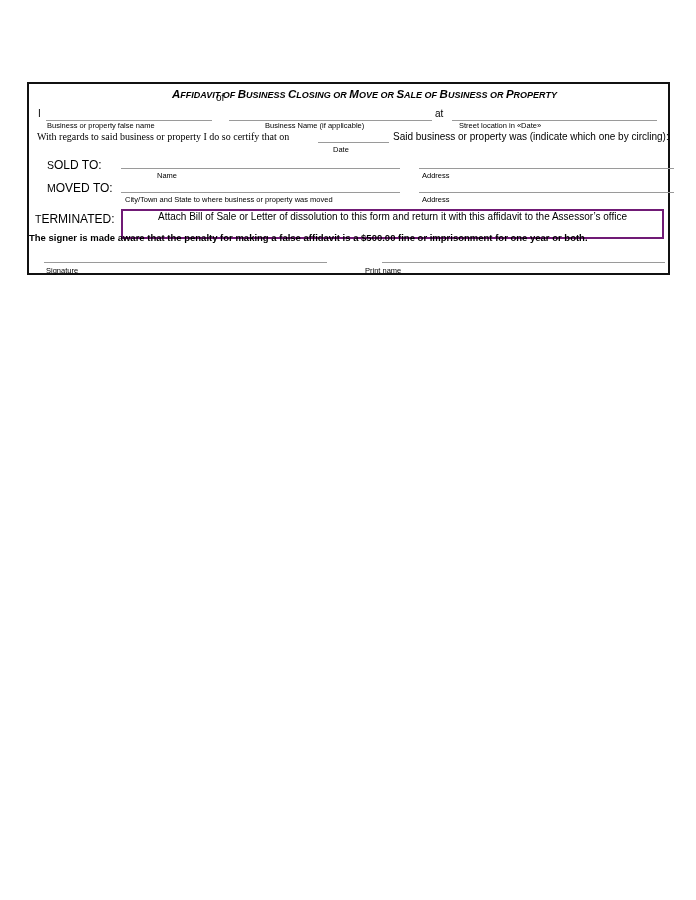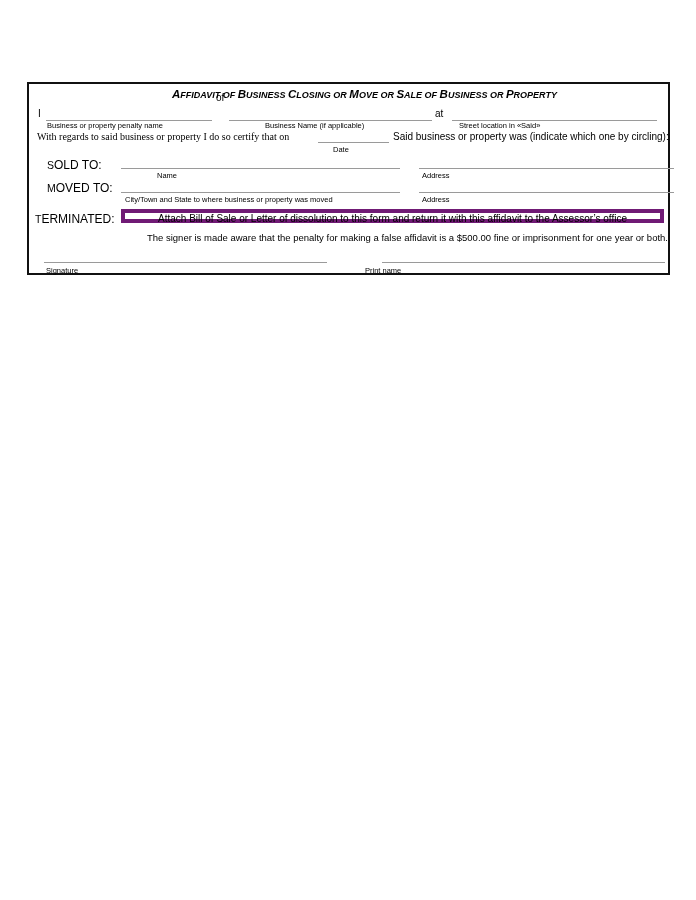--- a/index.html
+++ b/index.html
@@ -8,43 +8,43 @@
   .form { position:absolute; left:27px; top:82px; width:643px; height:193px;
           border:2px solid #111; box-sizing:border-box; }
   .abs { position:absolute; white-space:nowrap; }
   .title { left:0; right:0; top:4px; text-align:center; font-size:11.5px; font-weight:bold; font-style:italic;padding-left:32px; }
   .title .sc { font-size:9px; }
   .line { position:absolute; height:0; border-top:1px solid #9a9a9a; }
   .t10 { font-size:10px; }
   .t7 { font-size:7.5px; }
   .sc-label { font-size:10.5px; }
   .sc-label .small { font-size:12px; }
-  .attach-box { position:absolute; left:92px; top:125px; width:543px; height:14px;
-                border:4px solid #701a75; box-sizing:border-box; font-size:10px;
+  .attach-box { position:absolute; left:92px; top:125px; width:543px; height:30px;
+                border:2px solid #701a75; box-sizing:border-box; font-size:10px;
                 text-align:center; line-height:12px; }
 </style>
 </head>
 <body>
 
 <div class="form">
 
   <div class="abs title">
     <span>A</span><span class="sc">FFIDAVIT OF </span><span>B</span><span class="sc">USINESS </span><span>C</span><span class="sc">LOSING OR </span><span>M</span><span class="sc">OVE OR </span><span>S</span><span class="sc">ALE OF </span><span>B</span><span class="sc">USINESS OR </span><span>P</span><span class="sc">ROPERTY</span>
   </div>
 
   <span class="abs t10" style="left:9px; top:24px;">I</span>
   <div class="line" style="left:17px; top:36px; width:166px;"></div>
   <span class="abs t10" style="left:187px; top:8px;">of</span>
   <div class="line" style="left:200px; top:36px; width:203px;"></div>
   <span class="abs t10" style="left:406px; top:24px;">at</span>
   <div class="line" style="left:423px; top:36px; width:205px;"></div>
 
-  <span class="abs t7" style="left:18px; top:37px;">Business  or property penalty name</span>
+  <span class="abs t7" style="left:18px; top:37px;">Business  or property false name</span>
   <span class="abs t7" style="left:207px; top:37px;margin-left:29px;">Business Name (if applicable)</span>
-  <span class="abs t7" style="left:430px; top:37px;">Street location in «Said»</span>
+  <span class="abs t7" style="left:430px; top:37px;">Street location in «Date»</span>
 
   <span class="abs t10" style="left:8px; top:47px;font-family:Liberation Serif, serif;">With regards to said business or property I do so certify that on</span>
   <div class="line" style="left:289px; top:58px; width:71px;"></div>
   <span class="abs t7" style="left:304px; top:61px;">Date</span>
   <span class="abs t10" style="left:364px; top:47px;">Said business or property  was (indicate which one by circling):</span>
 
   <span class="abs sc-label" style="left:18px; top:74px;"><span>S</span><span class="small">OLD TO:</span></span>
   <div class="line" style="left:92px; top:84px; width:279px;"></div>
   <div class="line" style="left:390px; top:84px; width:255px;"></div>
   <span class="abs t7" style="left:96px; top:87px;margin-left:32px;">Name</span>
@@ -52,19 +52,19 @@
 
   <span class="abs sc-label" style="left:18px; top:97px;"><span>M</span><span class="small">OVED TO:</span></span>
   <div class="line" style="left:92px; top:108px; width:279px;"></div>
   <div class="line" style="left:390px; top:108px; width:255px;"></div>
   <span class="abs t7" style="left:96px; top:111px;">City/Town and State to where business or property was moved</span>
   <span class="abs t7" style="left:393px; top:111px;">Address</span>
 
   <span class="abs sc-label" style="left:6px; top:128px;"><span>T</span><span class="small">ERMINATED:</span></span>
   <div class="attach-box">Attach Bill of Sale or Letter of dissolution to this form and return it with this affidavit to the Assessor’s office</div>
 
-  <span class="abs" style="left:0; right:0; top:148px; text-align:right; font-size:9.5px;">The signer is made aware that the penalty for making a false affidavit is a $500.00 fine or imprisonment for one year or both.</span>
+  <span class="abs" style="left:0; right:0; top:148px; text-align:left; font-size:9.5px;font-weight:bold;">The signer is made aware that the penalty for making a false affidavit is a $500.00 fine or imprisonment for one year or both.</span>
 
   <div class="line" style="left:15px; top:178px; width:283px;"></div>
   <div class="line" style="left:353px; top:178px; width:283px;"></div>
   <span class="abs t7" style="left:17px; top:182px;">Signature</span>
   <span class="abs t7" style="left:336px; top:182px;">Print name</span>
 </div>
 
 </body></html>

